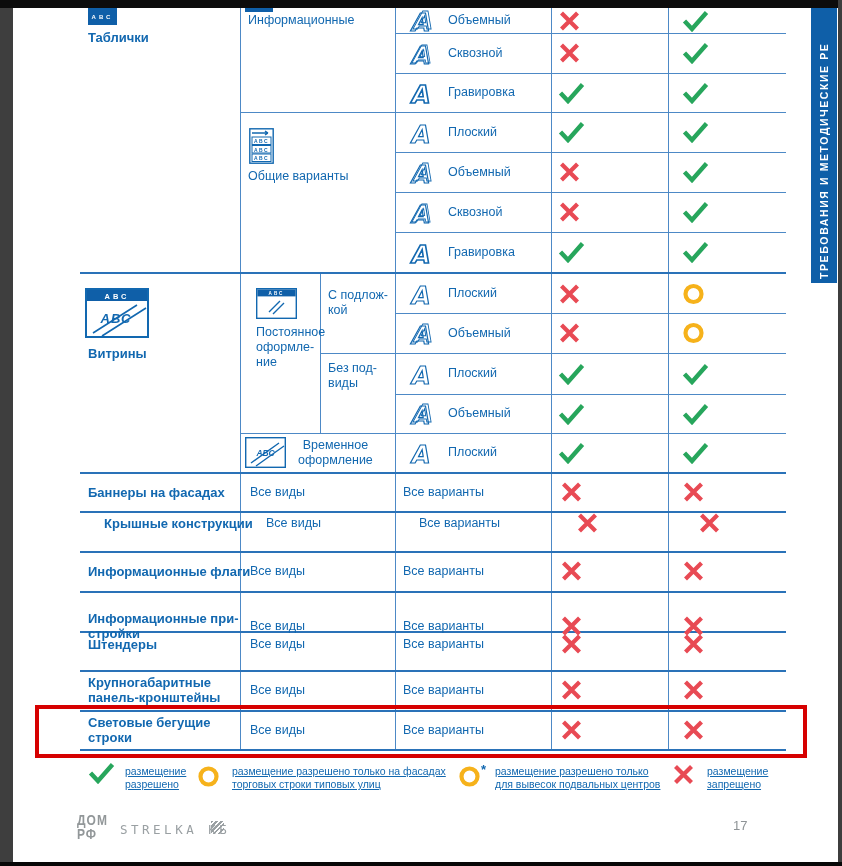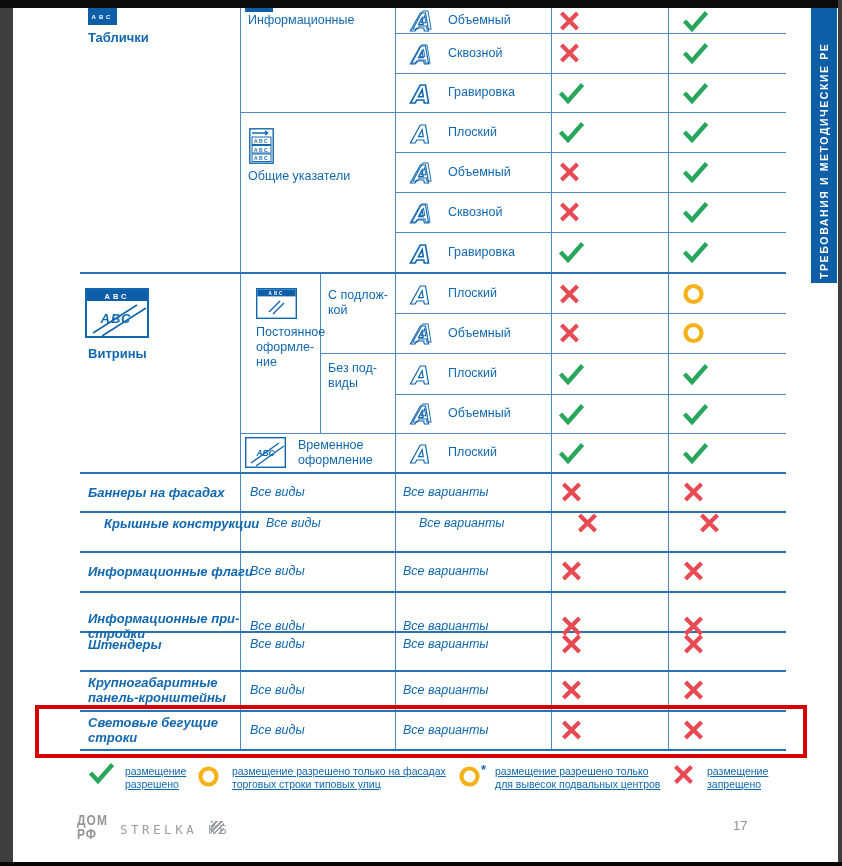--- a/index.html
+++ b/index.html
@@ -22,29 +22,29 @@
 
   .blk{position:absolute;}
   .abs{position:absolute;}
 
   .trow{position:absolute;left:382px;width:391px;display:flex;align-items:center;}
   .trow .aicon{margin-left:14px;width:27px;height:29px;flex:0 0 auto;}
   .trow .tlabel{margin-left:12px;}
   .mk{position:absolute;top:50%;transform:translateY(-50%);line-height:0;}
   .m1{left:163px;} .m2{left:287px;}
 
-  .srow{position:absolute;left:67px;width:706px;font-style:italic;}
+  .srow{position:absolute;left:67px;width:706px;}
   .srow > span{position:absolute;top:50%;transform:translateY(-50%);}
   .sl{left:8px;} .s2{left:170px;} .s3{left:323px;} .sm1{left:480px;} .sm2{left:602px;}
 
   .plate-solid{position:absolute;background:#0f5fa8;color:#ffffff;display:flex;align-items:center;justify-content:center;
     font-size:6px;font-weight:bold;letter-spacing:3px;}
   .vrem{display:flex;align-items:center;height:100%;}
   .vrem .vicon{margin-left:5px;flex:0 0 auto;}
-  .vrem .vlabel{margin-left:12px;}
+  .vrem .vlabel{margin-left:12px;text-align:center;}
 
   .highlight{position:absolute;left:22px;top:697px;width:764px;height:45px;border:4px solid #d60000;background:transparent;}
 
   .ltext{position:absolute;color:#1268b0;font-size:10.5px;line-height:13px;white-space:pre-line;text-decoration:underline;}
   .lmk{position:absolute;line-height:0;}
 
   .logo{position:absolute;left:64px;top:806px;color:#929799;font-weight:bold;font-size:12px;line-height:11px;
     letter-spacing:1px;transform:scaleY(1.25);transform-origin:top left;}
   .brand{position:absolute;left:107px;top:814px;color:#9aa0a3;font-size:12.5px;letter-spacing:3.5px;font-family:"DejaVu Sans Mono",monospace;}
   .hatch{position:absolute;left:198px;top:813px;width:13px;height:13px;
@@ -106,21 +106,21 @@
     <svg class="abs" style="left:9px;top:16px;" width="25" height="36" viewBox="0 0 25 36">
       <rect x="0.8" y="0.8" width="23.4" height="34.4" fill="none" stroke="#1268b0" stroke-width="1.4"></rect>
       <path d="M3 5 H19 M19 5 L16 3 M19 5 L16 7" fill="none" stroke="#1268b0" stroke-width="1.4"></path>
       <rect x="3" y="9" width="19" height="7.5" fill="none" stroke="#1268b0" stroke-width="1"></rect>
       <rect x="3" y="17.5" width="19" height="7.5" fill="none" stroke="#1268b0" stroke-width="1"></rect>
       <rect x="3" y="26" width="19" height="7.5" fill="none" stroke="#1268b0" stroke-width="1"></rect>
       <text x="12.5" y="15" text-anchor="middle" font-size="5" font-weight="bold" letter-spacing="1.5" fill="#1268b0">АВС</text>
       <text x="12.5" y="23.5" text-anchor="middle" font-size="5" font-weight="bold" letter-spacing="1.5" fill="#1268b0">АВС</text>
       <text x="12.5" y="32" text-anchor="middle" font-size="5" font-weight="bold" letter-spacing="1.5" fill="#1268b0">АВС</text>
     </svg>
-    <div class="cell abs" style="left:8px;top:57px;">Общие указатели</div>
+    <div class="cell abs" style="left:8px;top:57px;">Общие варианты</div>
   </div>
 
   <div class="blk" style="left:67px;top:266px;width:160px;height:198px;">
     <svg class="abs" style="left:5px;top:14px;" width="64" height="50" viewBox="0 0 64 50">
       <rect x="1" y="1" width="62" height="48" fill="none" stroke="#1268b0" stroke-width="2"></rect>
       <rect x="2" y="2" width="60" height="11" fill="#0f5fa8"></rect>
       <text x="32" y="10.5" text-anchor="middle" font-size="7.5" font-weight="bold" letter-spacing="3" fill="#ffffff">АВС</text>
       <text x="31" y="35" text-anchor="middle" font-size="13" font-weight="bold" font-style="italic" letter-spacing="1" fill="#1268b0">АВС</text>
       <path d="M8 45 L52 17 M17 48 L61 20" fill="none" stroke="#1268b0" stroke-width="1.6"></path>
     </svg>

